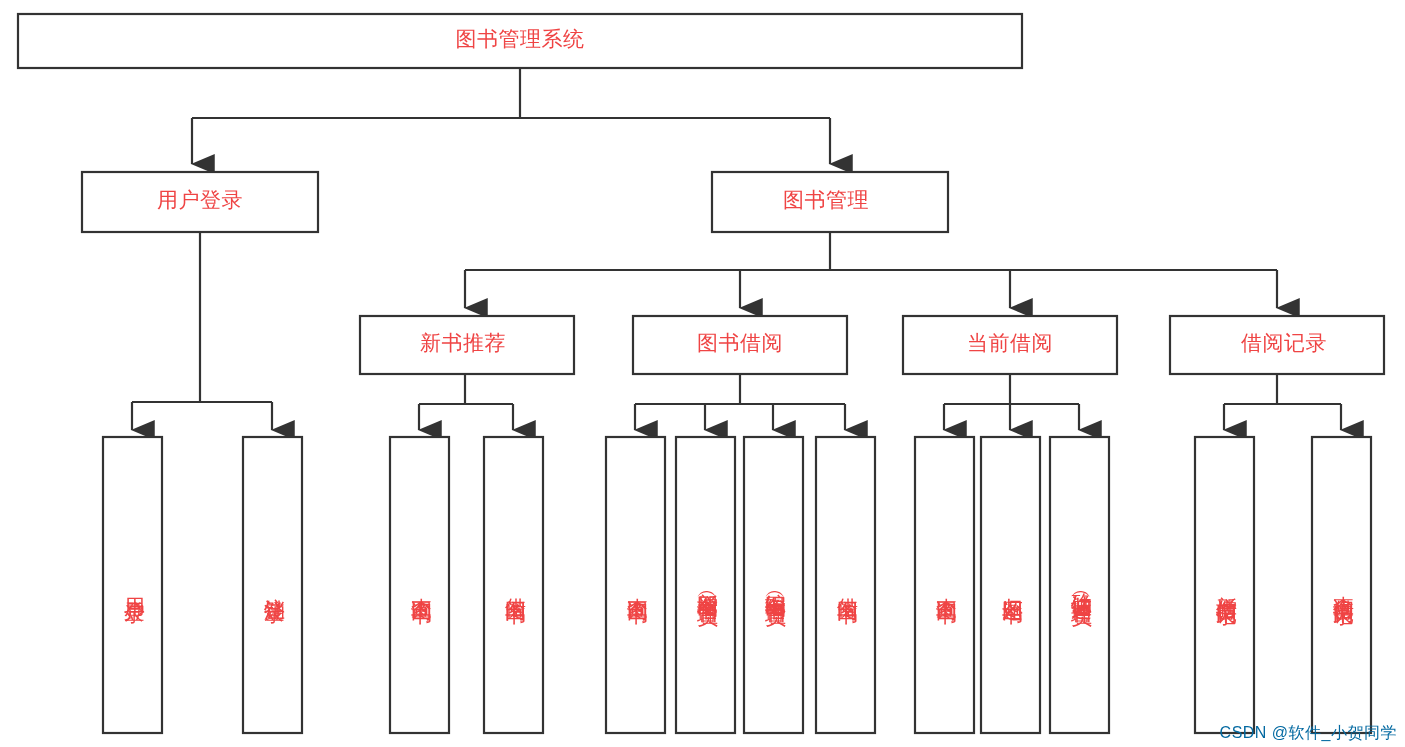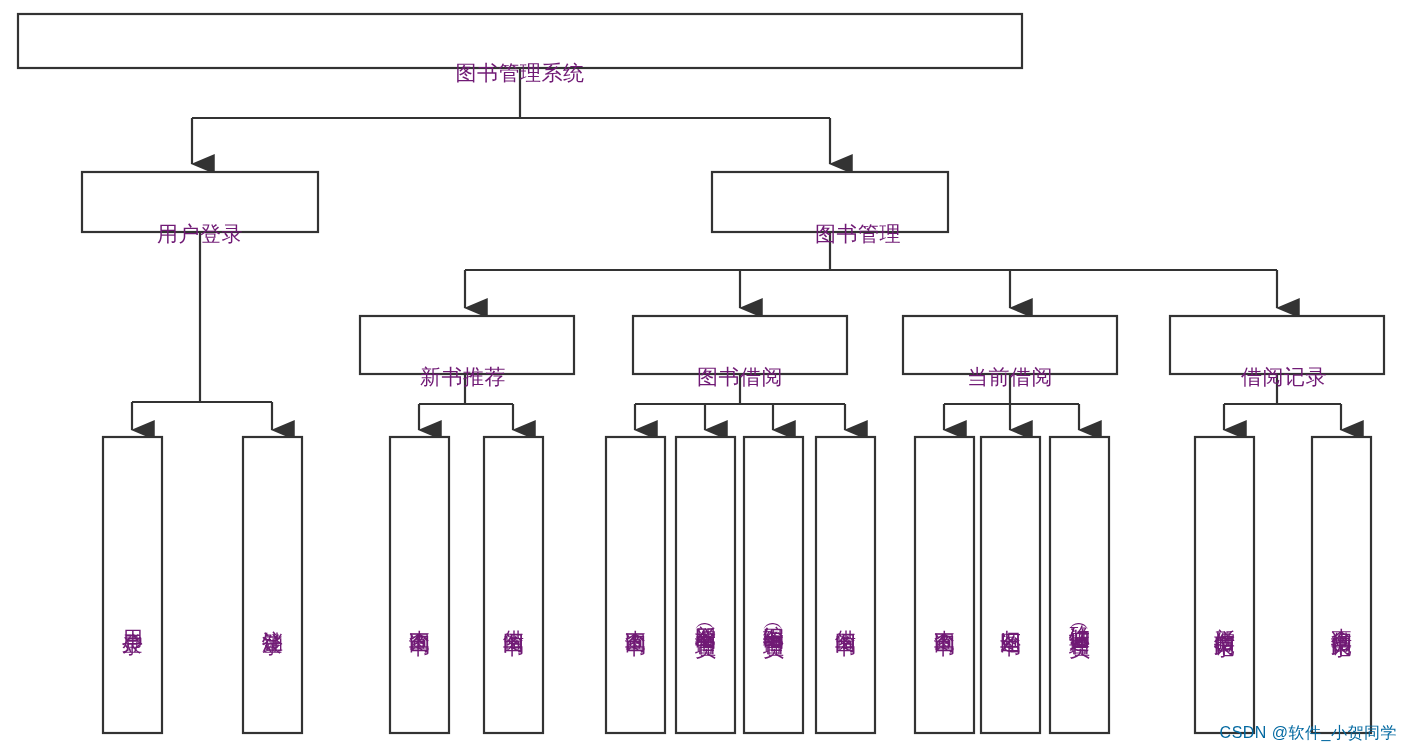--- a/index.html
+++ b/index.html
@@ -37,25 +37,24 @@
   }
   .arrow-head {
     fill: #333333;
     stroke: none;
   }
   .node-label {
     position: absolute;
     display: flex;
     align-items: center;
     justify-content: center;
-    color: #701a75;
-    font-family: Liberation Sans, sans-serif;
+    color: #ef4444;
+    font-family: Liberation Mono, monospace;
     pointer-events: none;
     box-sizing: border-box;
-    margin-top: 32px;
   }
   .node-label.horizontal {
     font-size: 21px;
     line-height: 1.1;
     letter-spacing: 0.5px;
   }
   .node-label.vertical {
     writing-mode: vertical-rl;
     text-orientation: upright;
     font-size: 21px;
@@ -144,21 +143,21 @@
     <rect class="node-box" x="981" y="437" width="59" height="296"></rect>
     <rect class="node-box" x="1050" y="437" width="59" height="296"></rect>
 
     <rect class="node-box" x="1195" y="437" width="59" height="296"></rect>
     <rect class="node-box" x="1312" y="437" width="59" height="296"></rect>
   </svg>
 
   <div class="node-label horizontal" style="left:18px; top:14px; width:1004px; height:54px;">图书管理系统</div>
 
   <div class="node-label horizontal" style="left:82px; top:172px; width:236px; height:60px;">用户登录</div>
-  <div class="node-label horizontal" style="left:740px; top:172px; width:236px; height:60px;">图书管理</div>
+  <div class="node-label horizontal" style="left:708px; top:172px; width:236px; height:60px;">图书管理</div>
 
   <div class="node-label horizontal" style="left:360px; top:316px; width:206px; height:58px;">新书推荐</div>
   <div class="node-label horizontal" style="left:633px; top:316px; width:214px; height:58px;">图书借阅</div>
   <div class="node-label horizontal" style="left:903px; top:316px; width:214px; height:57px;">当前借阅</div>
   <div class="node-label horizontal" style="left:1170px; top:316px; width:228px; height:58px;">借阅记录</div>
 
   <div class="node-label vertical" style="left:103px; top:437px; width:59px; height:296px;">用户登录</div>
   <div class="node-label vertical" style="left:243px; top:437px; width:59px; height:296px;">注销登录</div>
 
   <div class="node-label vertical" style="left:390px; top:437px; width:59px; height:296px;">查询图书</div>

